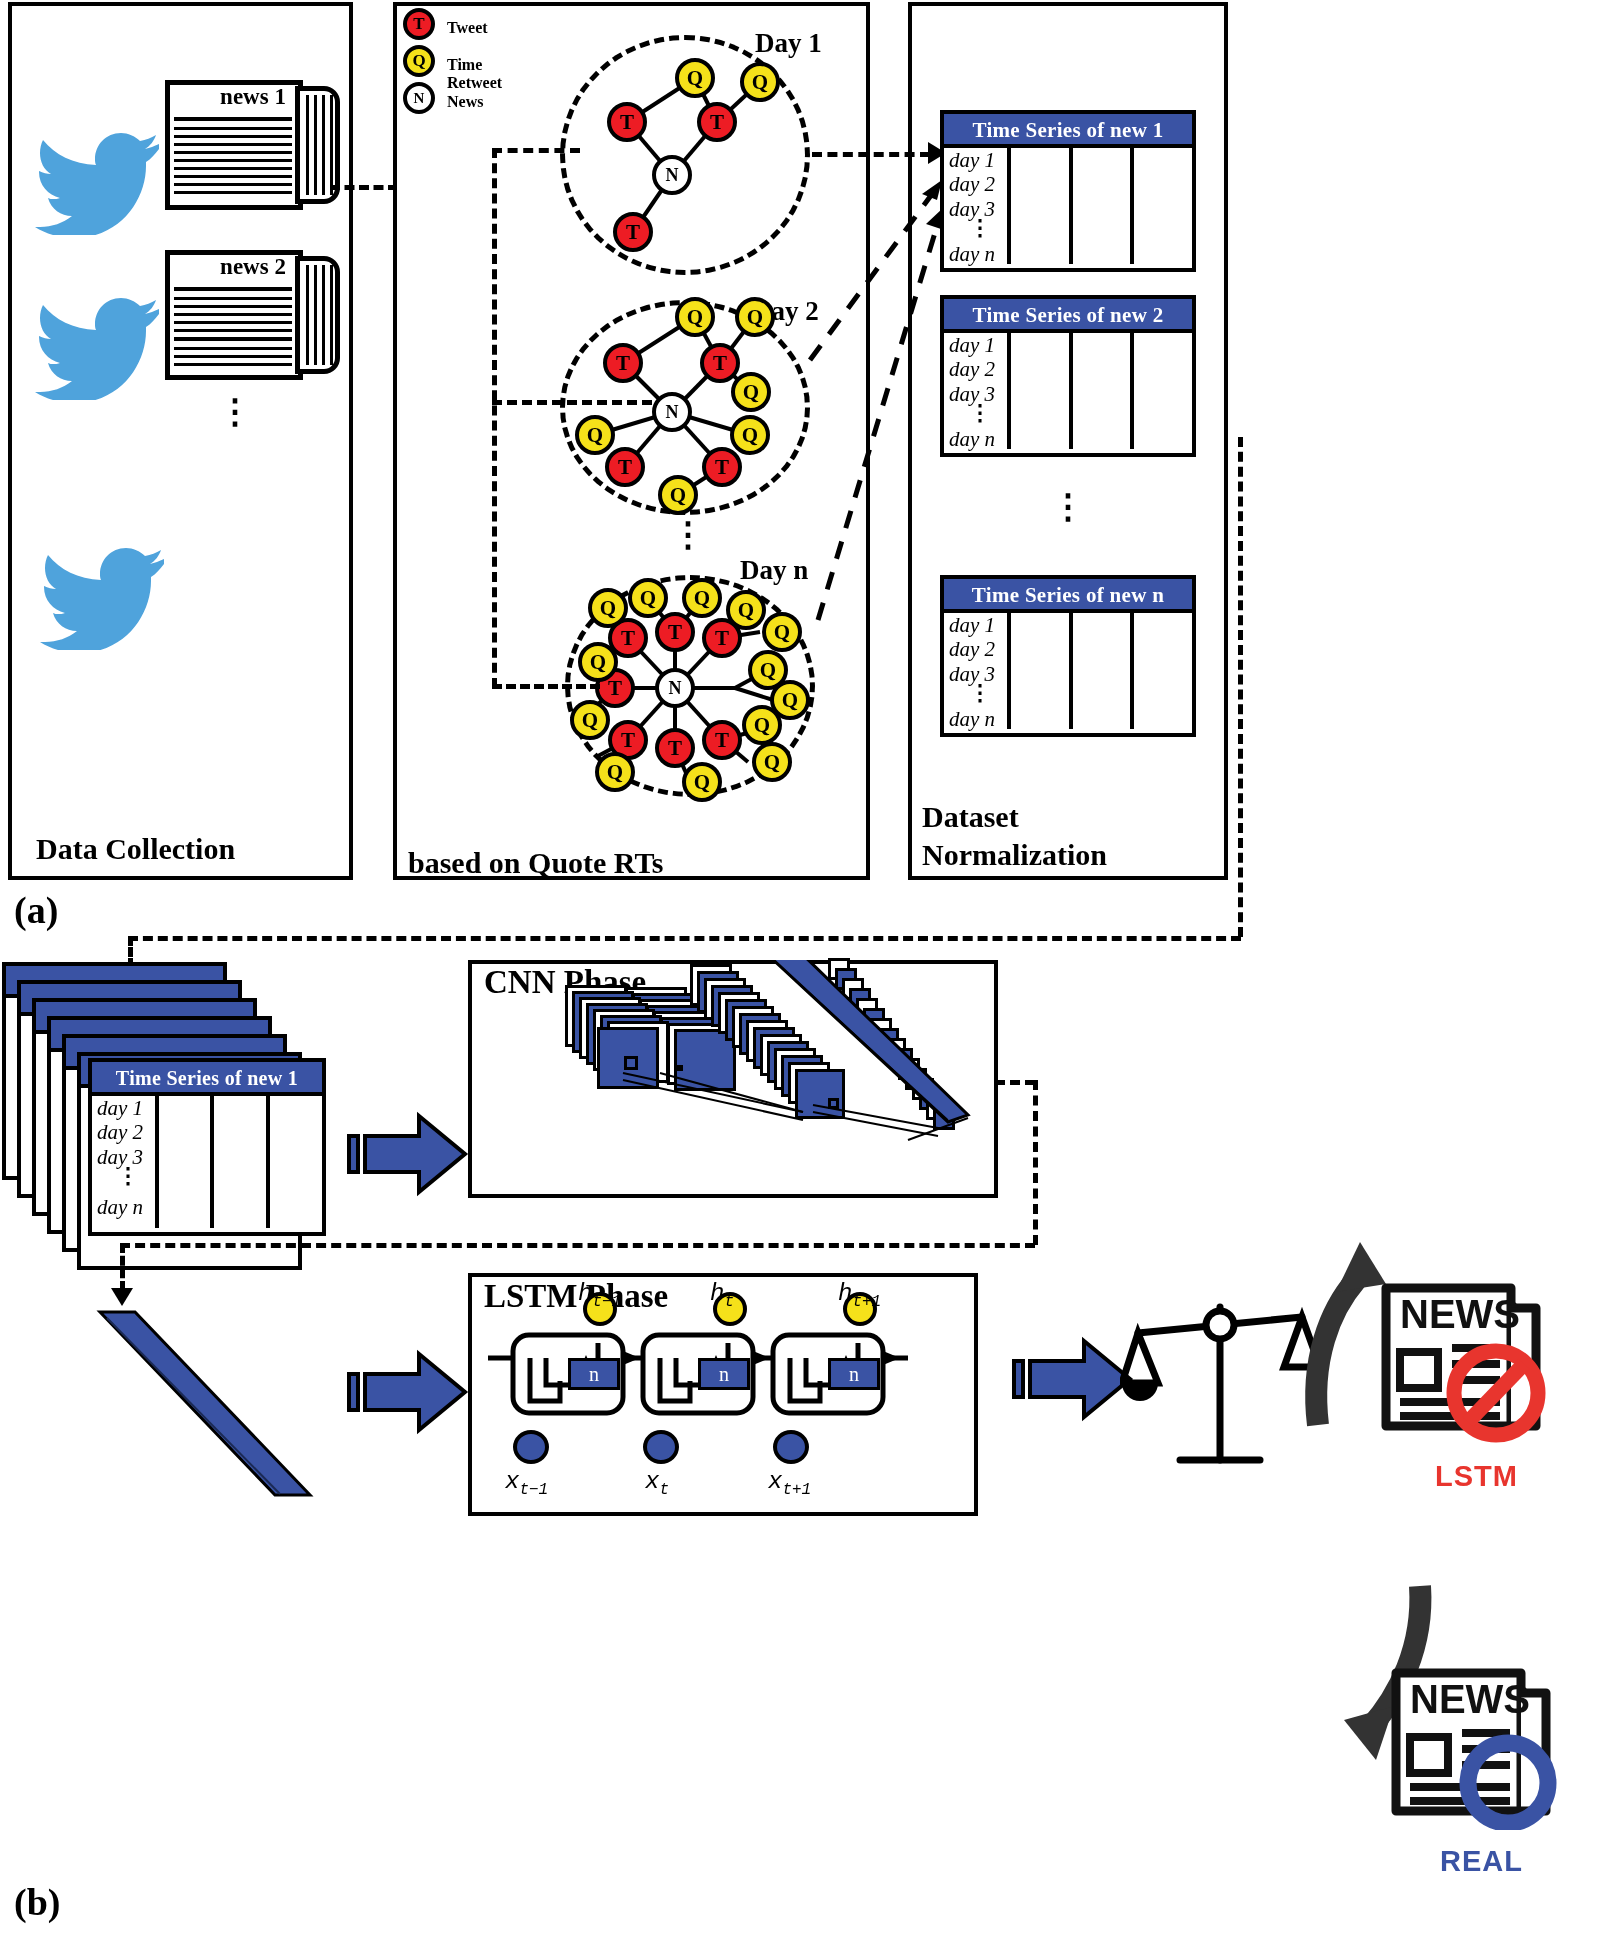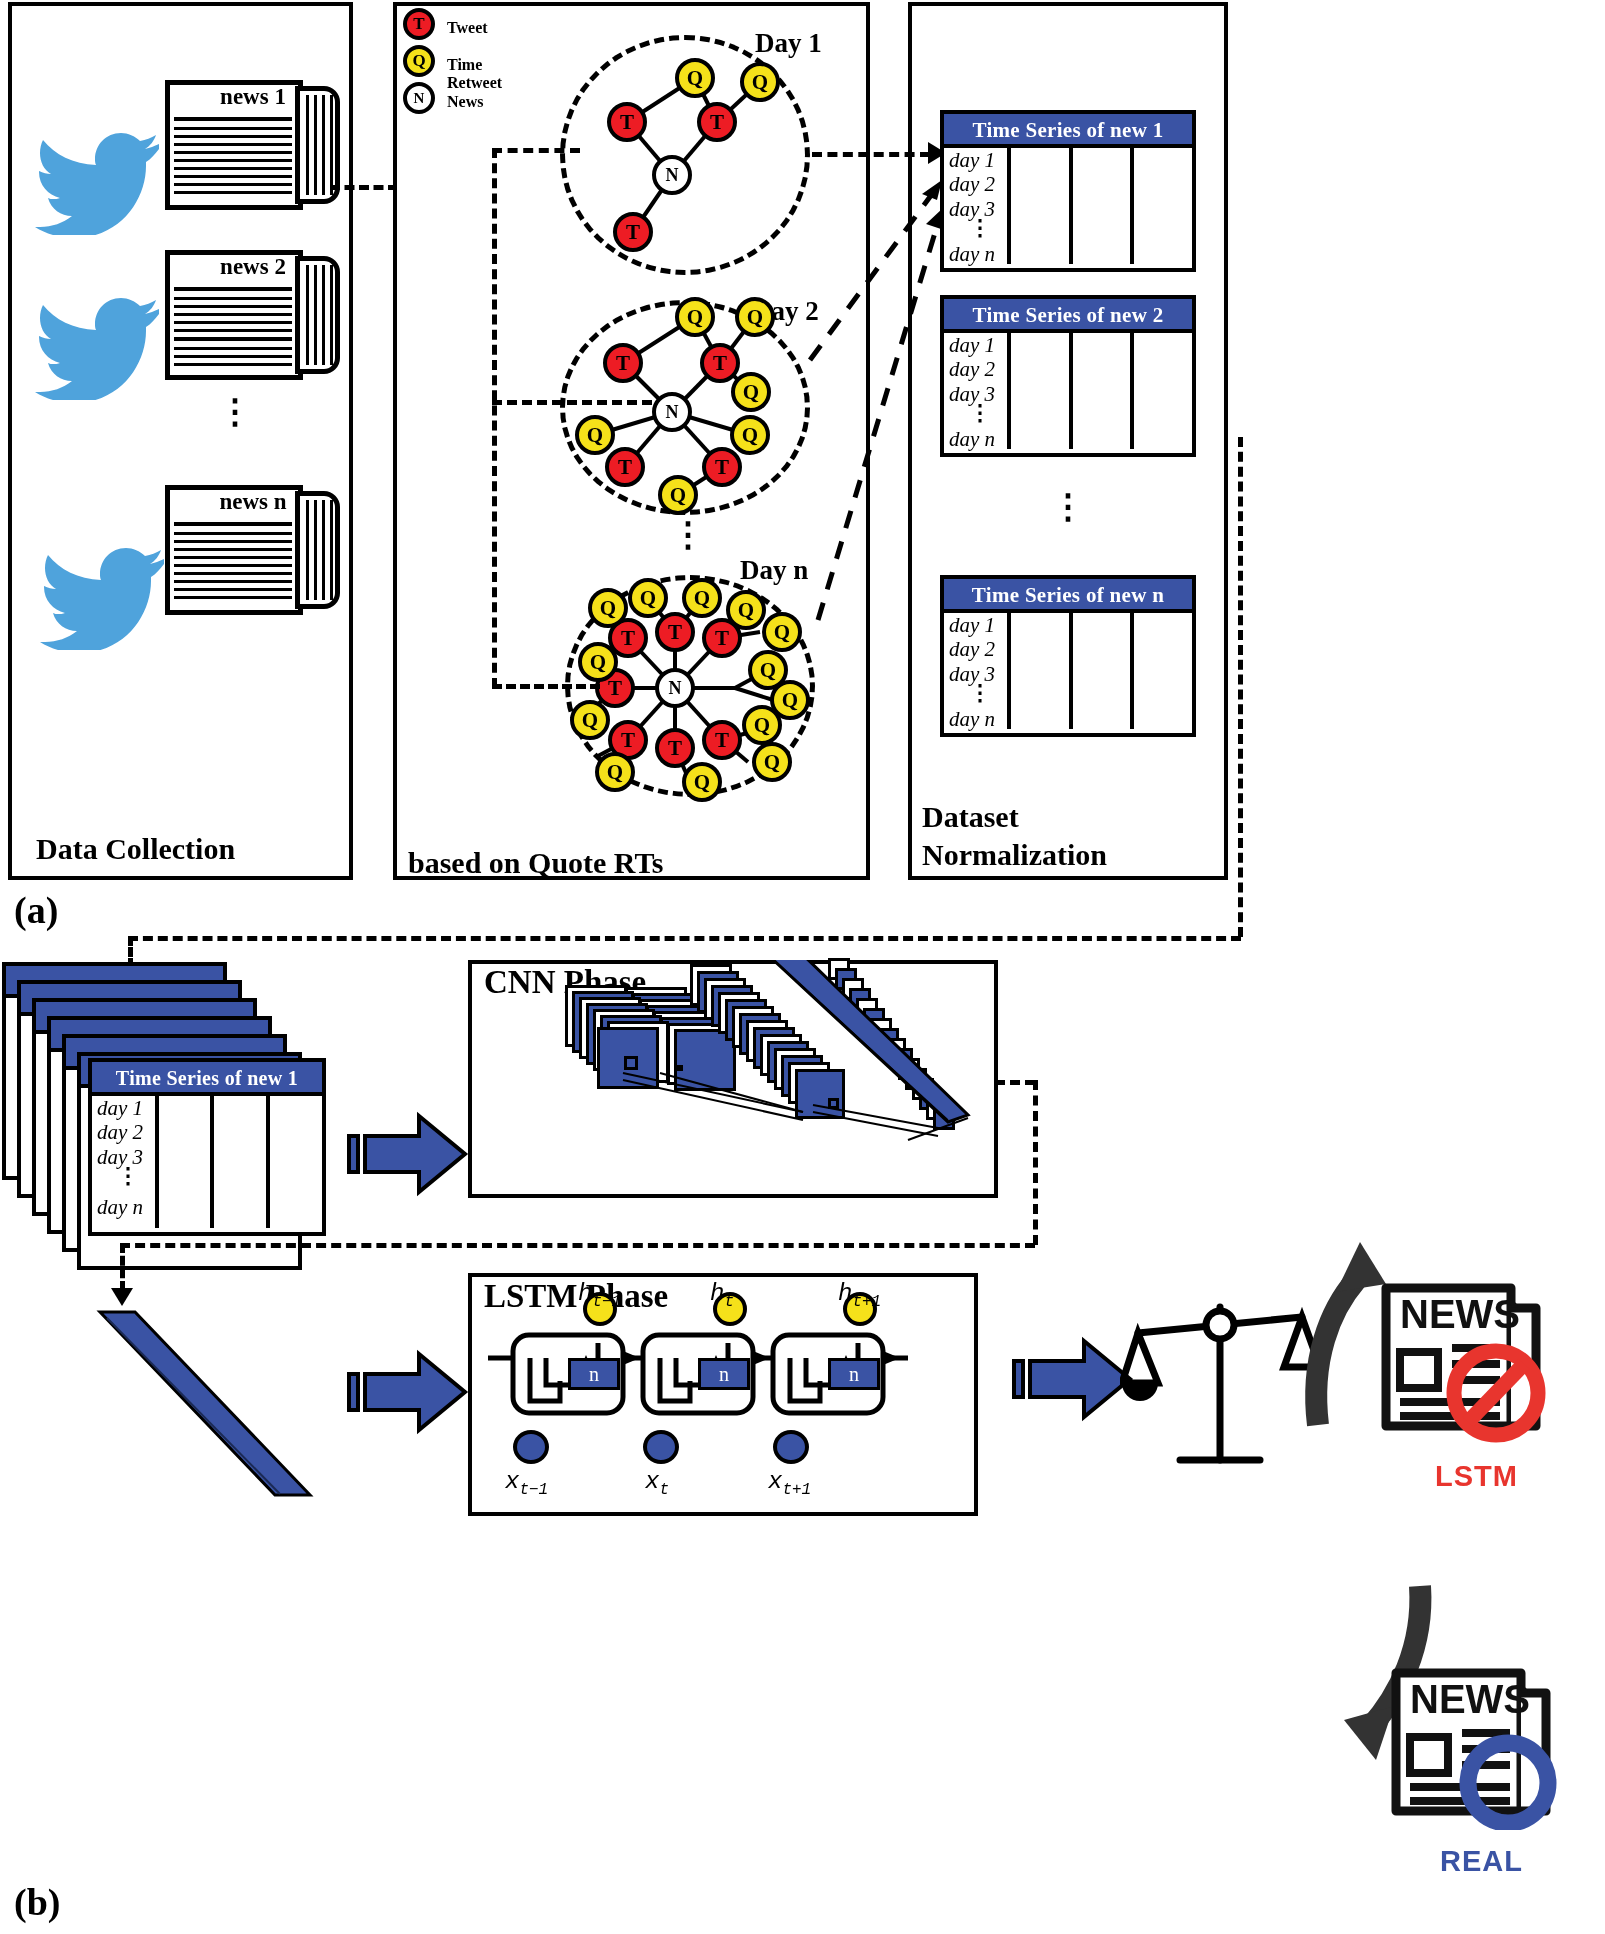--- a/index.html
+++ b/index.html
@@ -165,40 +165,20 @@
     <div class="nline" style="top:71px; width:118px;"></div>
     <div class="nline" style="top:79px; width:118px;"></div>
     <div class="nline" style="top:87px; width:118px; height:4px;"></div>
     <div class="nline" style="top:97px; width:118px;"></div>
     <div class="nline" style="top:105px; width:118px;"></div>
     <div class="nline" style="top:113px; width:118px;"></div>
   </div>
 
   <div class="vdots" style="left:215px; top:405px; width:40px;">⋮</div>
 
-  <div class="newsicon" style="left:165px; top:485px;">
-    <div class="npaper"></div>
-    <div class="nroll">
-        <i style="left:6px"></i>
-        <i style="left:14px"></i>
-        <i style="left:22px"></i>
-        <i style="left:30px"></i>
-      </div>
-    <div class="ntitle">news n</div>
-    <div class="nline" style="top:37px; width:118px; height:4px;"></div>
-    <div class="nline" style="top:47px; width:118px;"></div>
-    <div class="nline" style="top:55px; width:118px;"></div>
-    <div class="nline" style="top:63px; width:118px;"></div>
-    <div class="nline" style="top:71px; width:118px;"></div>
-    <div class="nline" style="top:79px; width:118px;"></div>
-    <div class="nline" style="top:87px; width:118px;"></div>
-    <div class="nline" style="top:95px; width:118px;"></div>
-    <div class="nline" style="top:103px; width:118px;"></div>
-    <div class="nline" style="top:111px; width:118px;"></div>
-  </div>
 
   <div class="dline dh" style="left:330px; top:185px; width:155px;"></div>
   <div class="arrowhead ah-right" style="left:484px; top:175px;"></div>
 
   <div class="box" style="left:393px; top:2px; width:477px; height:878px;"></div>
   <div class="box-label" style="left:408px; top:838px;margin-top:8px;">based on Quote RTs</div>
 
   <div class="legend" style="left:403px; top:8px;">
     <div class="legend-row">
       <div class="node" style="background:#ED1C24;">T</div>

